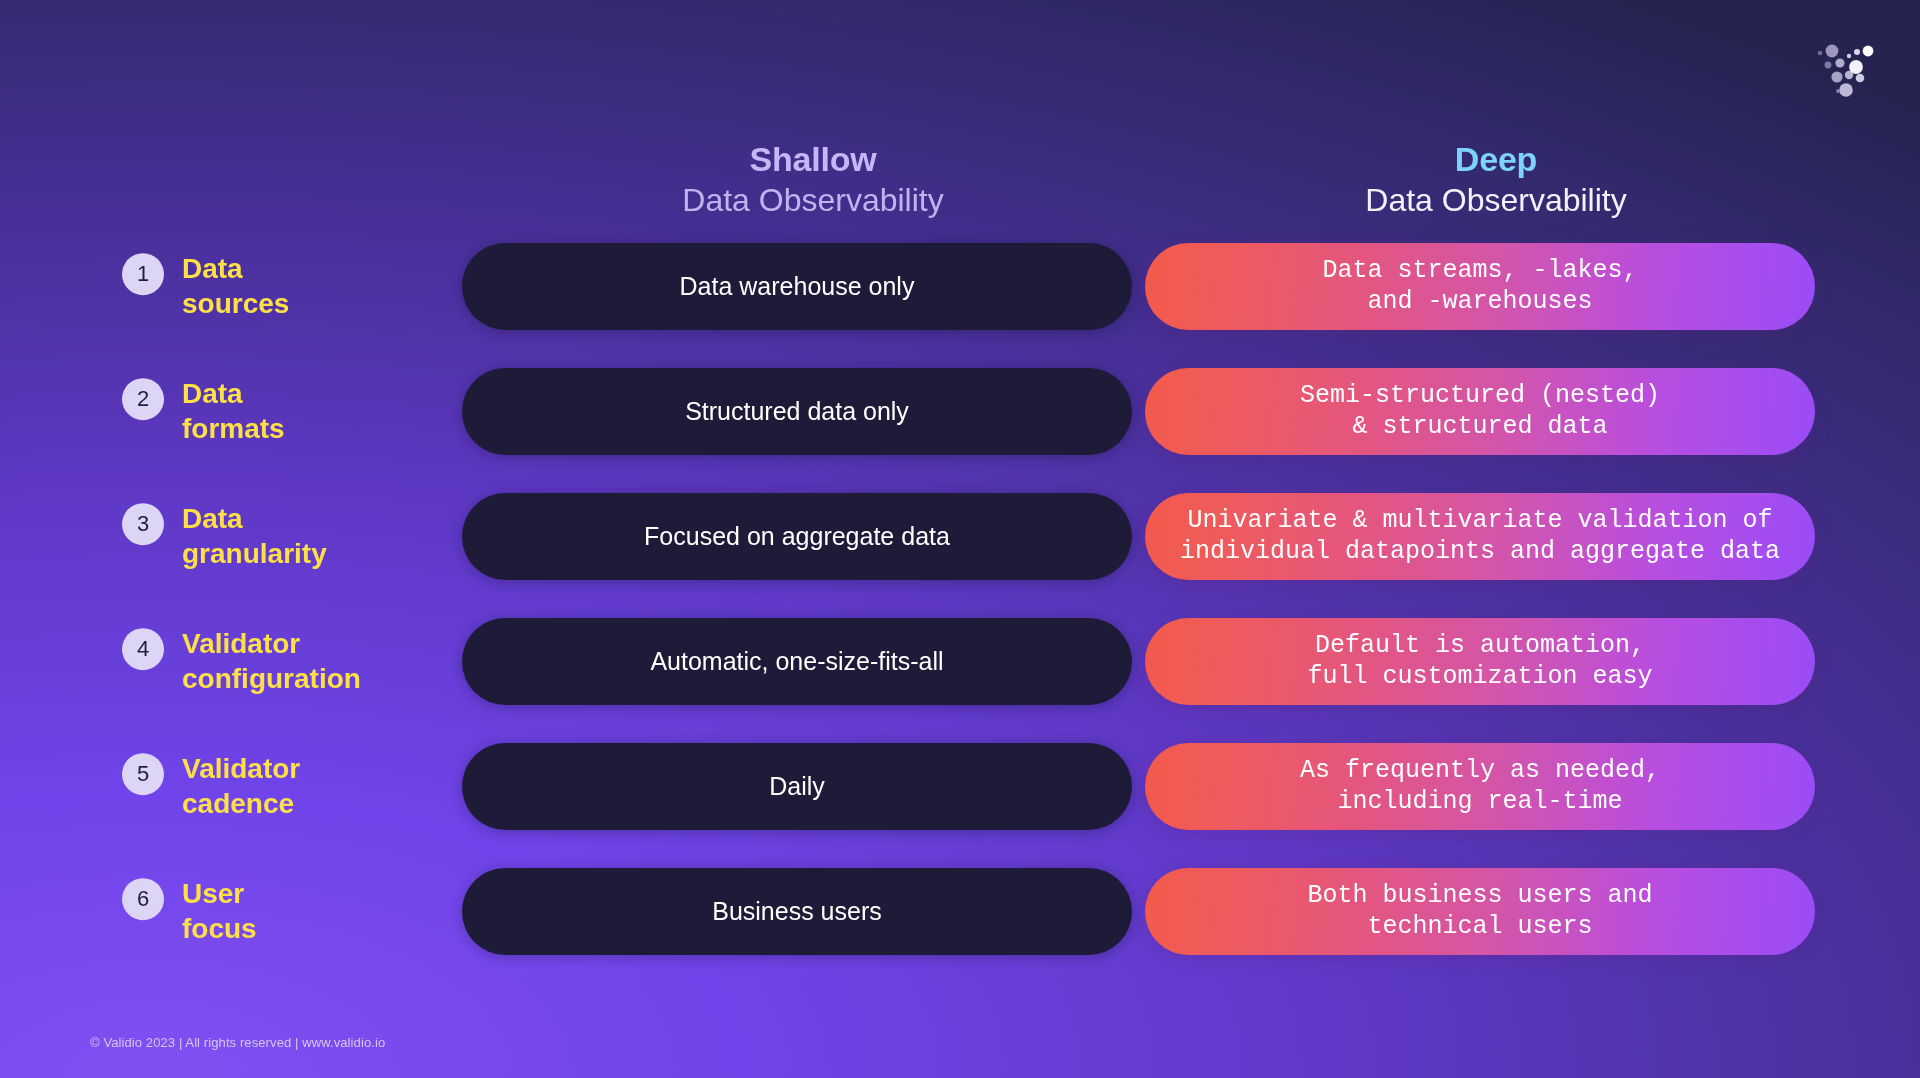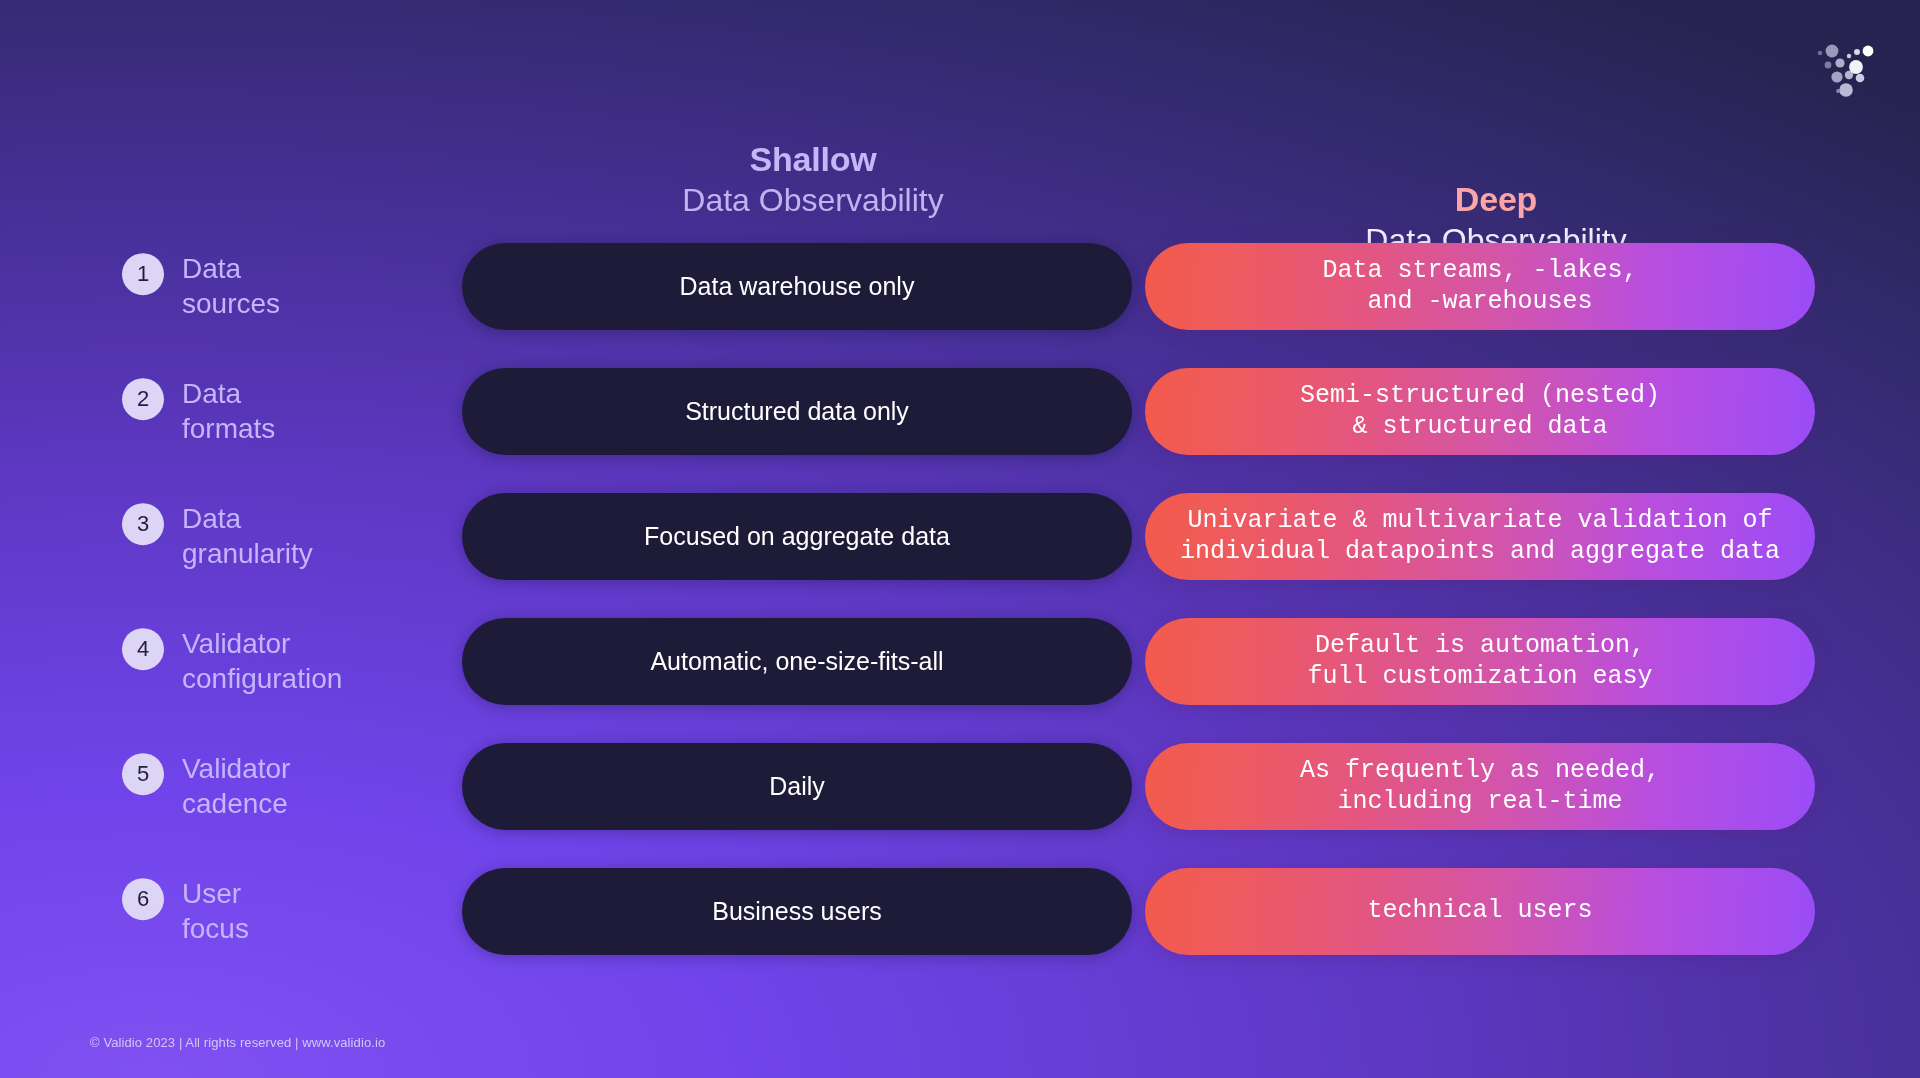--- a/index.html
+++ b/index.html
@@ -36,21 +36,21 @@
     letter-spacing:-0.2px;
     line-height:1.12;
   }
   .col-sub {
     font-size:32px; font-weight:400;
     line-height:1.18;
     margin-top:4px;
   }
   .shallow .col-title { color:#c6b6f7; }
   .shallow .col-sub   { color:#c2b3f0; }
-  .deep .col-title { color:#fca5a5;margin-top:40px; }
+  .deep .col-title { color:#7dd3fc; }
   .deep .col-sub   { color:#f4f1ff; }
 
   
   .rows {
     position:absolute;
     top:243px; left:0; width:100%;
   }
   .row {
     position:relative;
     height:87px;
@@ -75,23 +75,23 @@
     background:#ddd5f6;
     color:#201d3e;
     font-size:22px;
     font-weight:400;
     display:flex;
     align-items:center;
     justify-content:center;
     margin-top:2px;
   }
   .labeltext {
-    color:#c4b5fd;
+    color:#fde047;
     font-size:28px;
-    font-weight:400;
+    font-weight:700;
     line-height:1.28;
     padding-top:0px;
   }
   .labeltext .l2 { display:block; }
 
   
   .pill {
     position:absolute;
     top:0;
     height:87px;
@@ -276,20 +276,21 @@
         <span class="l2">focus</span>
       </div>
     </div>
     <div class="pill shallow">
       <span>
         <span class="ln">Business users</span>
       </span>
     </div>
     <div class="pill deep">
       <span>
+        <span class="ln">Both business users and</span>
         <span class="ln">technical users</span>
       </span>
     </div>
   </div>
 
 </div>
 
 <div class="footer">© Validio 2023 | All rights reserved | www.validio.io</div>
 
 </body></html>

